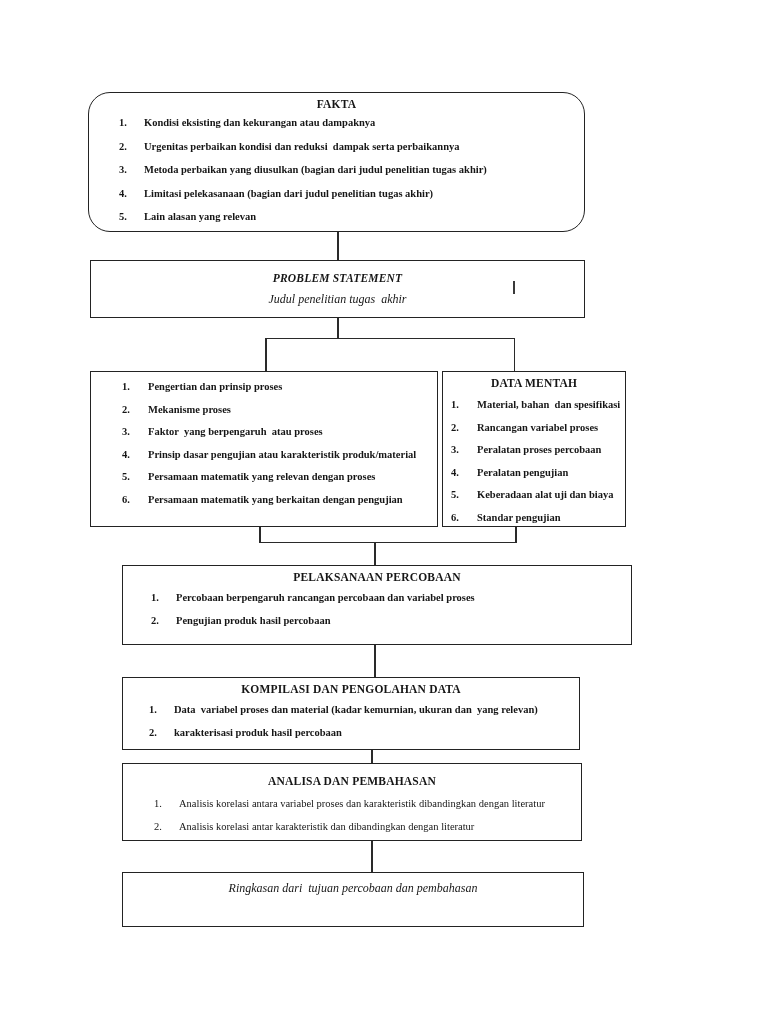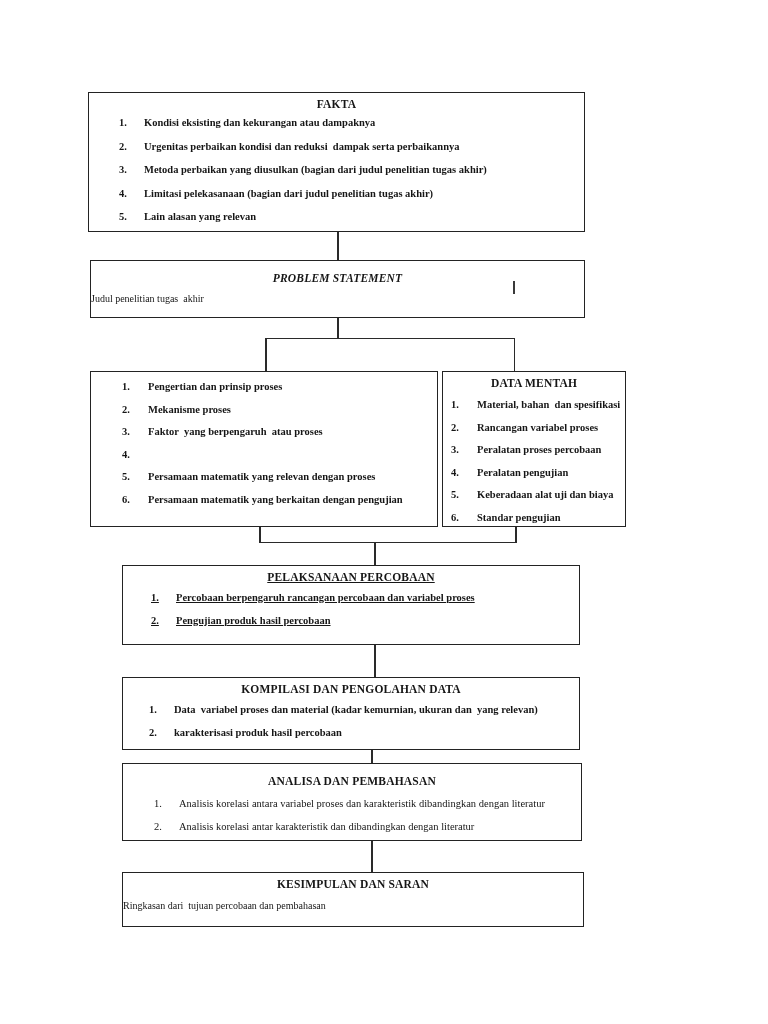--- a/index.html
+++ b/index.html
@@ -10,22 +10,23 @@
   .fbox{
     position:absolute;border:1.6px solid #232323;background:#ffffff;
     box-sizing:border-box;overflow:hidden;
   }
   .title{
     text-align:center;font-weight:bold;font-size:11.5px;line-height:13px;
     letter-spacing:0.2px;white-space:pre-wrap;
   }
   .title.italic{font-style:italic;}
   .subtitle{
-    font-size:10px;line-height:12px;font-weight:normal;
+    text-align:center;font-size:12px;line-height:12px;font-weight:normal;
     white-space:pre-wrap;
+    font-style:italic;
   }
   .rows{position:relative;}
   .row{display:flex;align-items:flex-start;font-size:10.5px;line-height:12px;}
   .bold .row{font-weight:bold;}
   .num{flex:0 0 auto;}
   .txt{white-space:pre-wrap;}
   
   .rows-fakta{margin:6px 0 0 30px;}   .rows-fakta .row{height:23.5px;} .rows-fakta .num{width:25px;}
   .rows-mek{margin:9px 0 0 31px;}     .rows-mek .row{height:22.6px;}   .rows-mek .num{width:26px;}
   .rows-dm{margin:9px 0 0 8px;}       .rows-dm .row{height:22.6px;}    .rows-dm .num{width:26px;}
@@ -35,21 +36,21 @@
   .vline,.hline{position:absolute;background:#2a2a2a;}
   .vline{width:1.6px;}
   .hline{height:1.6px;}
   .cursor{position:absolute;background:#3a3a3a;width:1.5px;height:13px;}
 </style>
 </head>
 <body>
 
 <div class="canvas">
 
-  <div class="fbox" style="left:88px;top:92px;width:497px;height:140px;">
+  <div class="fbox" style="left:88px;top:92px;width:497px;height:140px;border-radius:22px;">
     <div class="title" style="margin-top:5px;">FAKTA</div>
     <div class="rows rows-fakta bold">
       <div class="row">
           <span class="num">1.</span>
           <span class="txt">Kondisi eksisting dan kekurangan atau dampaknya</span>
         </div>
       <div class="row">
           <span class="num">2.</span>
           <span class="txt">Urgenitas perbaikan kondisi dan reduksi  dampak serta perbaikannya</span>
         </div>
@@ -90,20 +91,21 @@
       <div class="row">
           <span class="num">2.</span>
           <span class="txt">Mekanisme proses</span>
         </div>
       <div class="row">
           <span class="num">3.</span>
           <span class="txt">Faktor  yang berpengaruh  atau proses</span>
         </div>
       <div class="row">
           <span class="num">4.</span>
+          <span class="txt">Prinsip dasar pengujian atau karakteristik produk/material</span>
         </div>
       <div class="row">
           <span class="num">5.</span>
           <span class="txt">Persamaan matematik yang relevan dengan proses</span>
         </div>
       <div class="row">
           <span class="num">6.</span>
           <span class="txt">Persamaan matematik yang berkaitan dengan pengujian</span>
         </div>
     </div>
@@ -137,21 +139,21 @@
           <span class="txt">Standar pengujian</span>
         </div>
     </div>
   </div>
 
   <div class="vline" style="left:259px;top:527px;height:16px;"></div>
   <div class="vline" style="left:515px;top:527px;height:16px;"></div>
   <div class="hline" style="left:259px;top:541.5px;width:257px;"></div>
   <div class="vline" style="left:374px;top:541.5px;height:24px;"></div>
 
-  <div class="fbox" style="left:122px;top:565px;width:458px;height:80px;text-decoration:underline;">
+  <div class="fbox" style="left:122px;top:565px;width:510px;height:80px;">
     <div class="title" style="margin-top:5px;">PELAKSANAAN PERCOBAAN</div>
     <div class="rows rows-pel bold">
       <div class="row">
           <span class="num">1.</span>
           <span class="txt">Percobaan berpengaruh rancangan percobaan dan variabel proses</span>
         </div>
       <div class="row">
           <span class="num">2.</span>
           <span class="txt">Pengujian produk hasil percobaan</span>
         </div>
@@ -186,17 +188,16 @@
       <div class="row">
           <span class="num">2.</span>
           <span class="txt">Analisis korelasi antar karakteristik dan dibandingkan dengan literatur</span>
         </div>
     </div>
   </div>
 
   <div class="vline" style="left:371px;top:841px;height:31px;"></div>
 
   <div class="fbox" style="left:122px;top:872px;width:462px;height:55px;">
-    <div class="title" style="margin-top:5px;">KESIMPULAN DAN SARAN</div>
     <div class="subtitle" style="margin-top:9px;">Ringkasan dari  tujuan percobaan dan pembahasan</div>
   </div>
 
 </div>
 
 </body></html>

